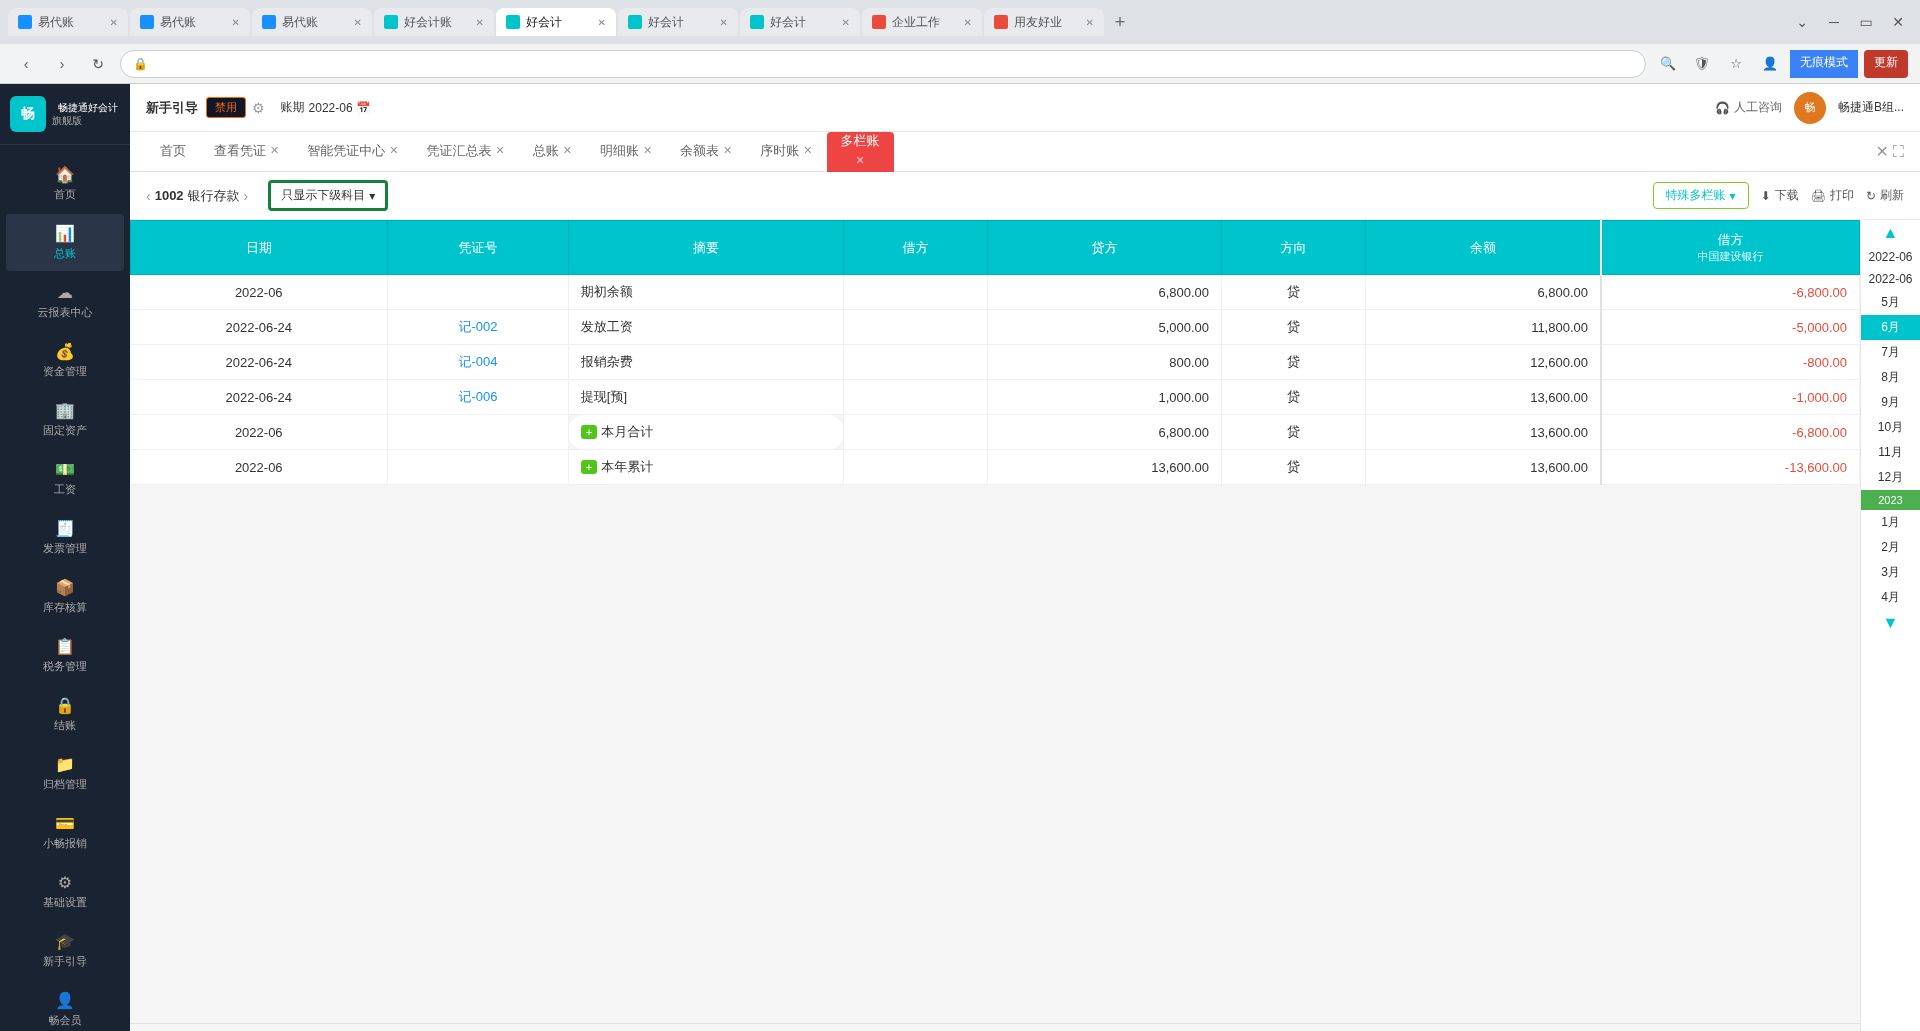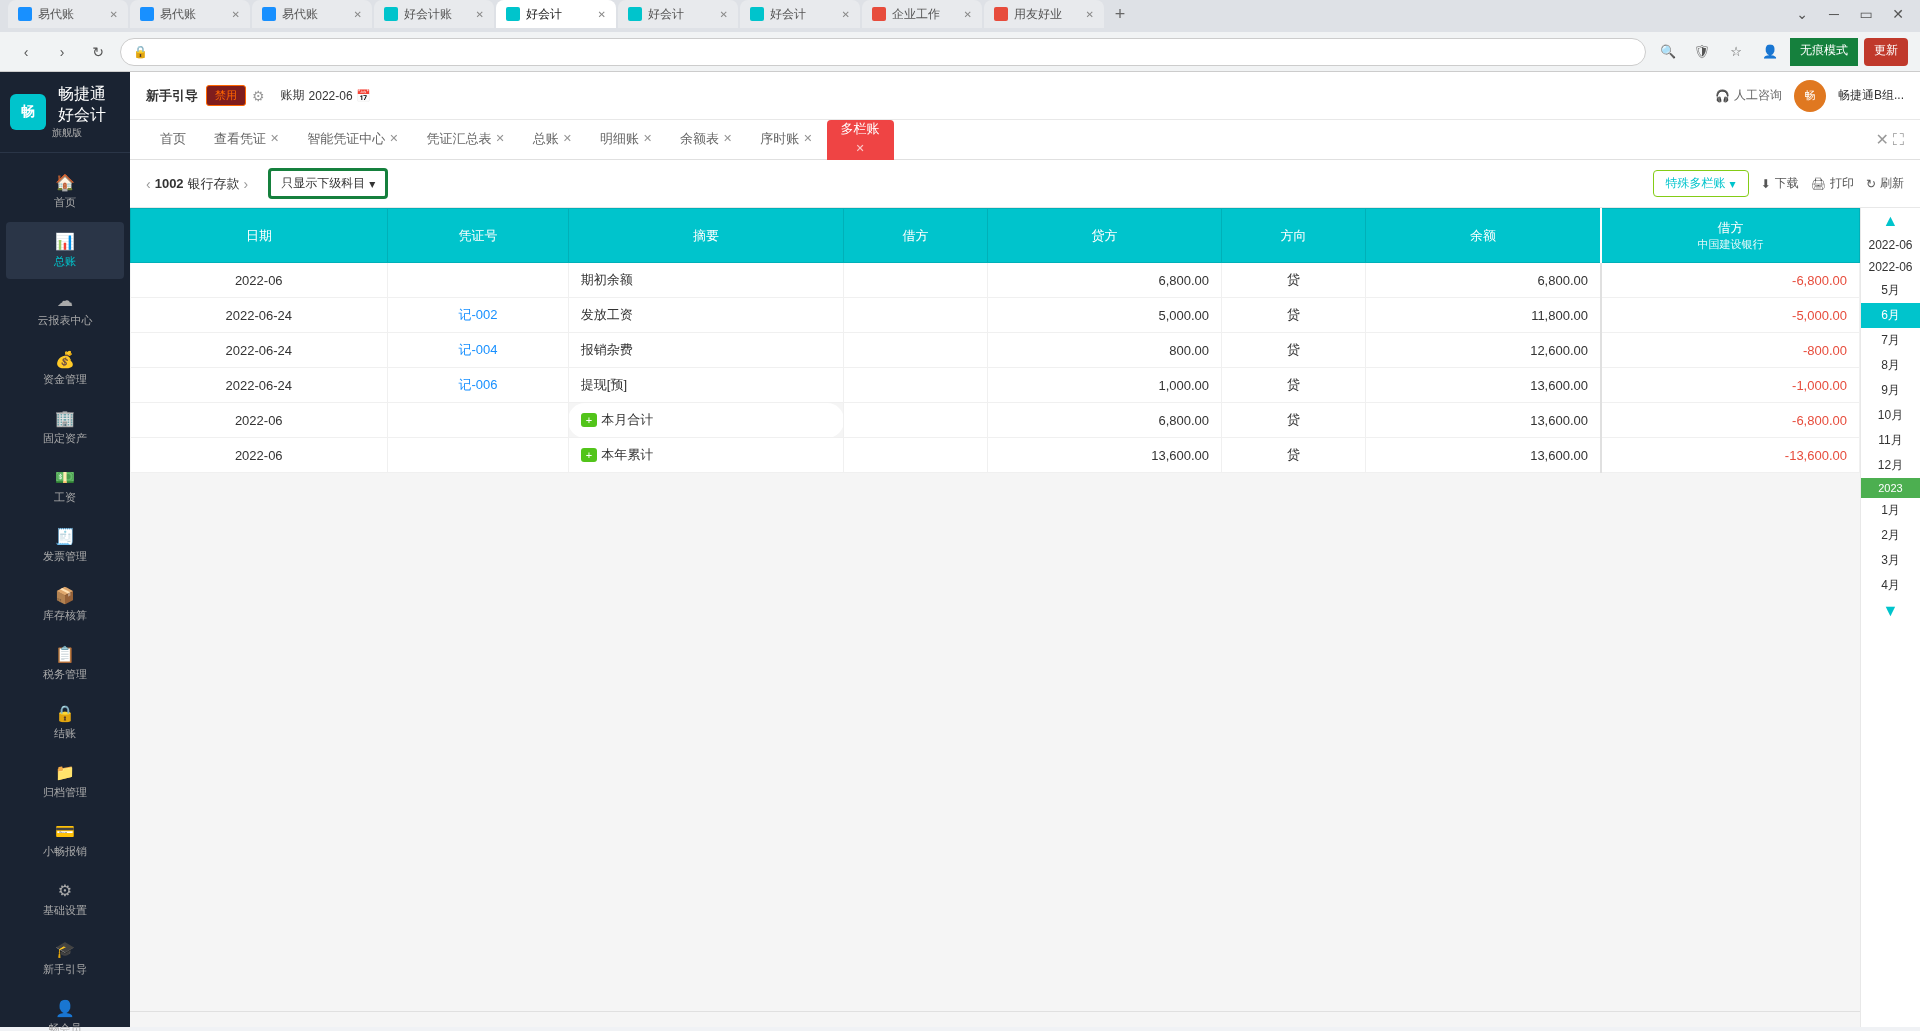--- a/index.html
+++ b/index.html
@@ -1,58 +1,58 @@
 <!DOCTYPE html>
 <html><head>
   <meta charset="utf-8">
   <style>
     * { box-sizing: border-box; margin: 0; padding: 0; }
     body { font-family: 'Microsoft YaHei', sans-serif; font-size: 12px; background: #f0f2f5; overflow: hidden; width: 1920px; height: 1031px; }
 
     
     .browser-chrome { width: 100%; background: #dee1e6; }
-    .tab-bar { display: flex; height: 32px; background: #dee1e6; padding: 0 8px; gap: 2px; }
+    .tab-bar { display: flex; align-items: center; height: 44px; background: #dee1e6; padding: 0 8px; gap: 2px; }
     .tab { display: flex; align-items: center; height: 28px; padding: 0 10px; border-radius: 8px 8px 0 0; font-size: 12px; gap: 6px; cursor: pointer; background: #e8eaed; color: #555; min-width: 120px; max-width: 160px; }
     .tab.active { background: #fff; color: #222; }
     .tab .tab-icon { width: 14px; height: 14px; border-radius: 2px; flex-shrink: 0; }
     .tab .tab-close { margin-left: auto; font-size: 10px; color: #888; cursor: pointer; }
     .tab-label { overflow: hidden; text-overflow: ellipsis; white-space: nowrap; flex: 1; }
     .tab-add { width: 28px; height: 28px; display: flex; align-items: center; justify-content: center; font-size: 18px; color: #666; cursor: pointer; }
     .tab-controls { margin-left: auto; display: flex; gap: 4px; }
     .tab-ctrl-btn { width: 28px; height: 28px; display: flex; align-items: center; justify-content: center; font-size: 14px; color: #555; cursor: pointer; }
 
     .address-bar { display: flex; align-items: center; height: 40px; background: #f1f3f4; padding: 0 12px; gap: 8px; border-bottom: 1px solid #ccc; }
     .nav-btn { width: 28px; height: 28px; display: flex; align-items: center; justify-content: center; font-size: 14px; color: #555; cursor: pointer; border-radius: 50%; }
     .url-bar { flex: 1; height: 28px; background: #fff; border: 1px solid #ccc; border-radius: 14px; padding: 0 12px; font-size: 12px; color: #333; display: flex; align-items: center; }
     .address-actions { display: flex; gap: 6px; }
     .addr-action-btn { font-size: 13px; color: #555; cursor: pointer; width: 28px; height: 28px; display: flex; align-items: center; justify-content: center; }
     .update-btn { background: #c0392b; color: #fff; padding: 4px 10px; border-radius: 4px; font-size: 12px; cursor: pointer; }
-    .incognito-btn { background: #15803d; color: #fff; padding: 4px 10px; border-radius: 0; font-size: 12px; cursor: pointer; }
+    .incognito-btn { background: #3b82f6; color: #fff; padding: 4px 10px; border-radius: 0; font-size: 12px; cursor: pointer; }
 
     
     .app-container { display: flex; width: 100%; height: calc(1031px - 76px); }
 
     
     .sidebar { width: 130px; background: #1a2332; display: flex; flex-direction: column; flex-shrink: 0; }
     .sidebar-logo { display: flex; align-items: center; padding: 12px 10px; border-bottom: 1px solid #2a3547; }
     .logo-icon { width: 36px; height: 36px; background: #00c4cc; border-radius: 6px; display: flex; align-items: center; justify-content: center; color: #fff; font-size: 14px; font-weight: bold; flex-shrink: 0; }
-    .logo-text { color: #fff; font-size: 16px; margin-left: 6px; line-height: 1.3; }
+    .logo-text { color: #fff; font-size: 10px; margin-left: 6px; line-height: 1.3; }
     .logo-sub { color: #aaa; font-size: 10px; }
     .sidebar-nav { flex: 1; padding: 8px 0; }
     .sidebar-item { display: flex; flex-direction: column; align-items: center; padding: 10px 8px; cursor: pointer; color: #aaa; border-radius: 4px; margin: 2px 6px; }
     .sidebar-item.active { background: #2a3547; color: #00c4cc; }
     .sidebar-item-icon { font-size: 16px; margin-bottom: 3px; }
     .sidebar-item-label { font-size: 11px; text-align: center; }
 
     
     .main-content { flex: 1; display: flex; flex-direction: column; background: #f5f5f5; overflow: hidden; }
 
     
     .top-bar { display: flex; align-items: center; height: 48px; background: #fff; padding: 0 16px; border-bottom: 1px solid #e8e8e8; flex-shrink: 0; }
-    .demo-badge { background: #7f1d1d; border: 1px solid #ff6600; color: #ff6600; font-size: 11px; padding: 2px 8px; border-radius: 3px; cursor: pointer; }
+    .demo-badge { background: #0f172a; border: 1px solid #ff6600; color: #ff6600; font-size: 11px; padding: 2px 8px; border-radius: 3px; cursor: pointer; }
     .period-label { color: #333; font-size: 12px; margin-left: 16px; }
     .period-value { color: #333; font-size: 12px; margin-left: 4px; }
     .top-bar-right { margin-left: auto; display: flex; align-items: center; gap: 12px; }
     .consult-btn { display: flex; align-items: center; gap: 4px; color: #666; font-size: 12px; cursor: pointer; }
     .user-avatar { width: 32px; height: 32px; border-radius: 50%; background: #e07820; display: flex; align-items: center; justify-content: center; color: #fff; font-size: 11px; }
     .user-name { font-size: 12px; color: #333; }
 
     
     .page-tabs { display: flex; align-items: center; background: #fff; border-bottom: 1px solid #e0e0e0; padding: 0 16px; flex-shrink: 0; height: 40px; }
     .page-tab { display: flex; align-items: center; height: 40px; padding: 0 14px; font-size: 13px; color: #666; cursor: pointer; border-bottom: 2px solid transparent; white-space: nowrap; gap: 4px; }

